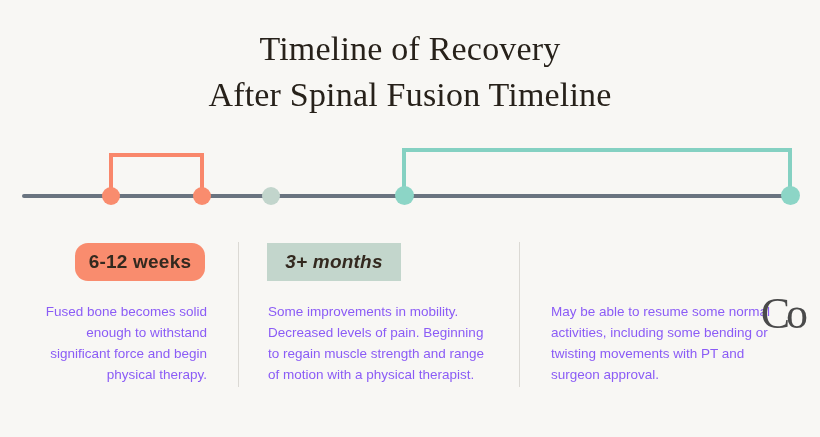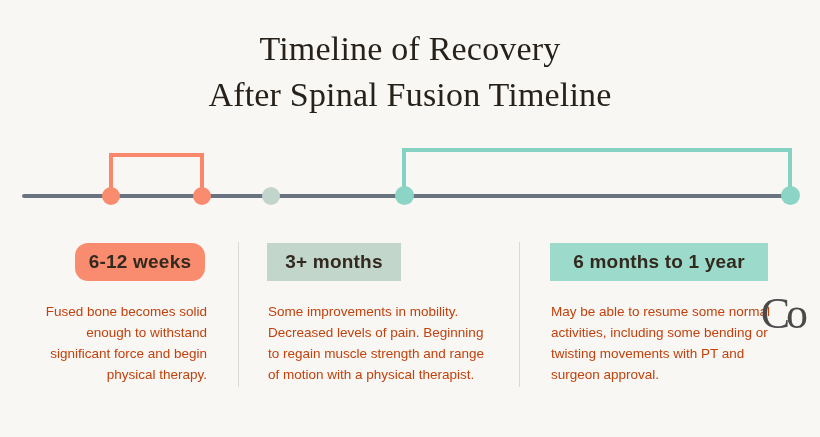--- a/index.html
+++ b/index.html
@@ -61,27 +61,27 @@
   .divider.v2{left:519px;}
 
   
   .label-box{
     position:absolute;top:243px;height:38px;
     display:flex;align-items:center;justify-content:center;
     font-size:19px;font-weight:700;color:#33291f;
     letter-spacing:0.2px;
   }
   .label-box.b1{left:75px;width:130px;background:#f98c6e;border-radius:13px;}
-  .label-box.b2{left:267px;width:134px;background:#c3d6cc;}
+  .label-box.b2{left:267px;width:134px;background:#c3d6cc;font-style:italic;}
   .label-box.b3{left:550px;width:218px;background:#9cdacb;}
 
   
   .desc{
     position:absolute;top:301px;
-    font-size:13.5px;line-height:21px;color:#c2410c;
+    font-size:13.5px;line-height:21px;color:#8b5cf6;
   }
   .desc.c1{left:30px;width:177px;text-align:right;}
   .desc.c2{left:268px;width:228px;text-align:left;}
   .desc.c3{left:551px;width:234px;text-align:left;}
 
   
   .logo{
     position:absolute;right:16px;bottom:8px;
     font-family:"Liberation Serif","DejaVu Serif",serif;
     font-size:44px;line-height:40px;color:#4a4a4a;
@@ -105,21 +105,20 @@
   <div class="dot coral d2"></div>
   <div class="dot sage d3"></div>
   <div class="dot teal d4"></div>
   <div class="dot teal d5"></div>
 
   <div class="divider v1"></div>
   <div class="divider v2"></div>
 
   <div class="label-box b1">6-12 weeks</div>
   <div class="label-box b2">3+ months</div>
-  <div class="label-box b3">6 months to 1 year</div>
 
   <div class="desc c1">Fused bone becomes solid enough to withstand significant force and begin physical therapy.</div>
   <div class="desc c3">May be able to resume some normal activities, including some bending or twisting movements with PT and surgeon approval.</div>
   <div class="desc c2">Some improvements in mobility. Decreased levels of pain. Beginning to regain muscle strength and range of motion with a physical therapist.</div>
 
   <div class="logo">Co</div>
 
 </div>
 
 </body></html>

